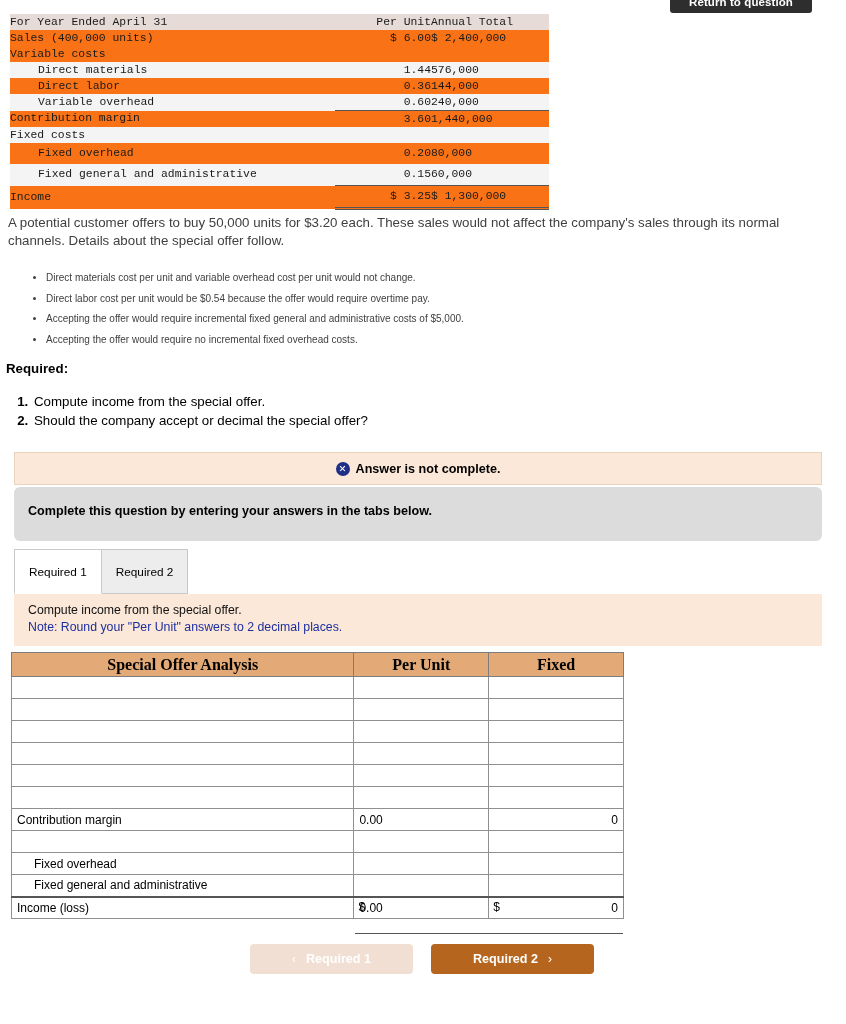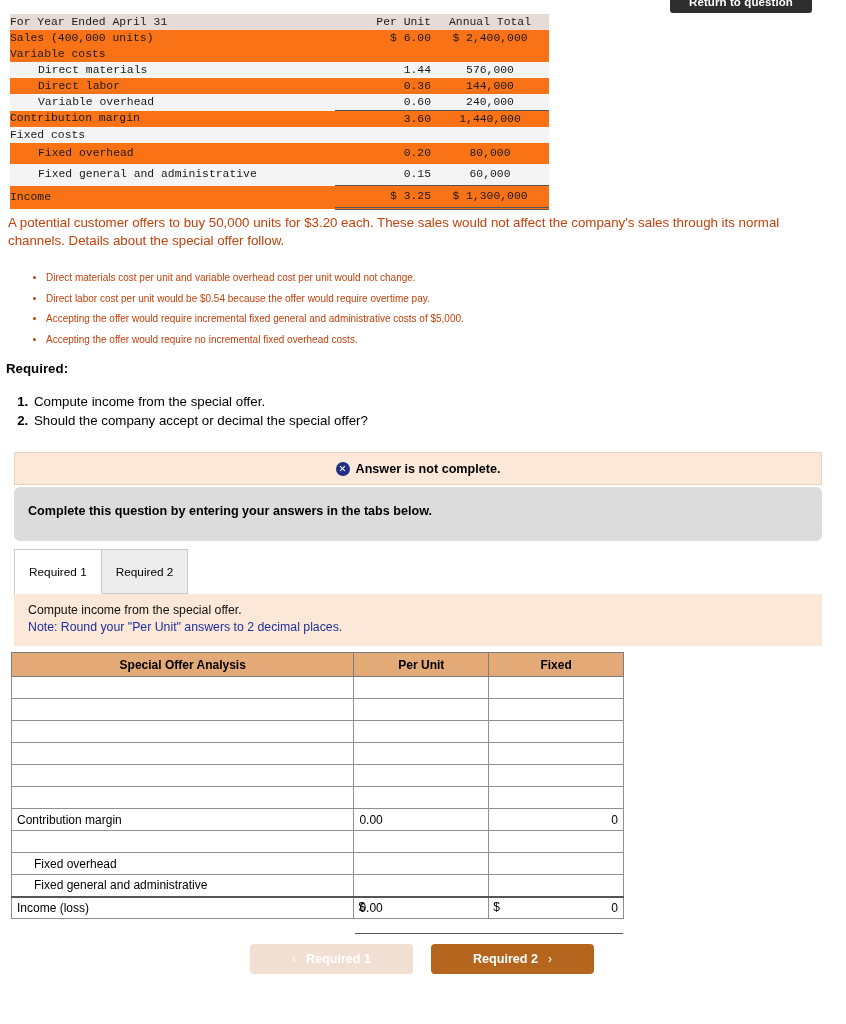--- a/index.html
+++ b/index.html
@@ -60,37 +60,37 @@
   table.fin tr.plain td { background: #f97316; }
   td.lbl { padding-left: 12px; }
   td.lbl.i1 { padding-left: 28px; }
   td.unit {
     width: 96px;
     text-align: right;
     padding-right: 8px;
   }
   td.tot {
     width: 118px;
-    text-align: center;
+    text-align: left;
     padding-right: 10px;
   }
   tr.rule-unit td.unit, tr.rule-unit td.tot { border-bottom: 1px solid #555; }
   tr.rule-top td.unit, tr.rule-top td.tot { border-top: 1px solid #555; }
   tr.dblrule td.unit, tr.dblrule td.tot { border-bottom: 3px double #555; }
   tr.tall td { height: 18px; }
 
   
   #narrative {
     position: absolute;
     top: 214px;
     left: 8px;
     width: 790px;
     font-size: 13.3px;
     line-height: 17.5px;
-    color: #c2410c;
+    color: #404040;
   }
   #bullets {
     margin: 20px 0 0 0;
     padding-left: 38px;
     list-style: disc;
   }
   #bullets li { margin-bottom: 2px; font-size: 10px; line-height: 18.5px; }
   #required-head {
     position: absolute;
     top: 361px;
@@ -215,25 +215,26 @@
     font-size: 12px;
   }
   table.ans th, table.ans td {
     border: 1px solid #8f8f8f;
     height: 22px;
     box-sizing: border-box;
     padding: 0 5px;
   }
   table.ans th {
     background: #e3a977;
-    font-size: 12px;
+    font-size: 16px;
     font-weight: bold;
     text-align: center;
     height: 24px;
     border-color: #7d7d7d;
+    font-family: Liberation Serif, serif;
   }
   table.ans td.c-label { width: 343px; text-align: left; }
   table.ans td.c-unit  { width: 135px; text-align: left; }
   table.ans td.c-total { width: 135px; text-align: right; }
   table.ans td.indent { padding-left: 22px; }
   table.ans tr.total-row td { border-top: 2px solid #555; }
   table.ans tr.total-row td.c-unit,
   table.ans tr.total-row td.c-total { position: relative; }
   .dollar {
     position: absolute;

